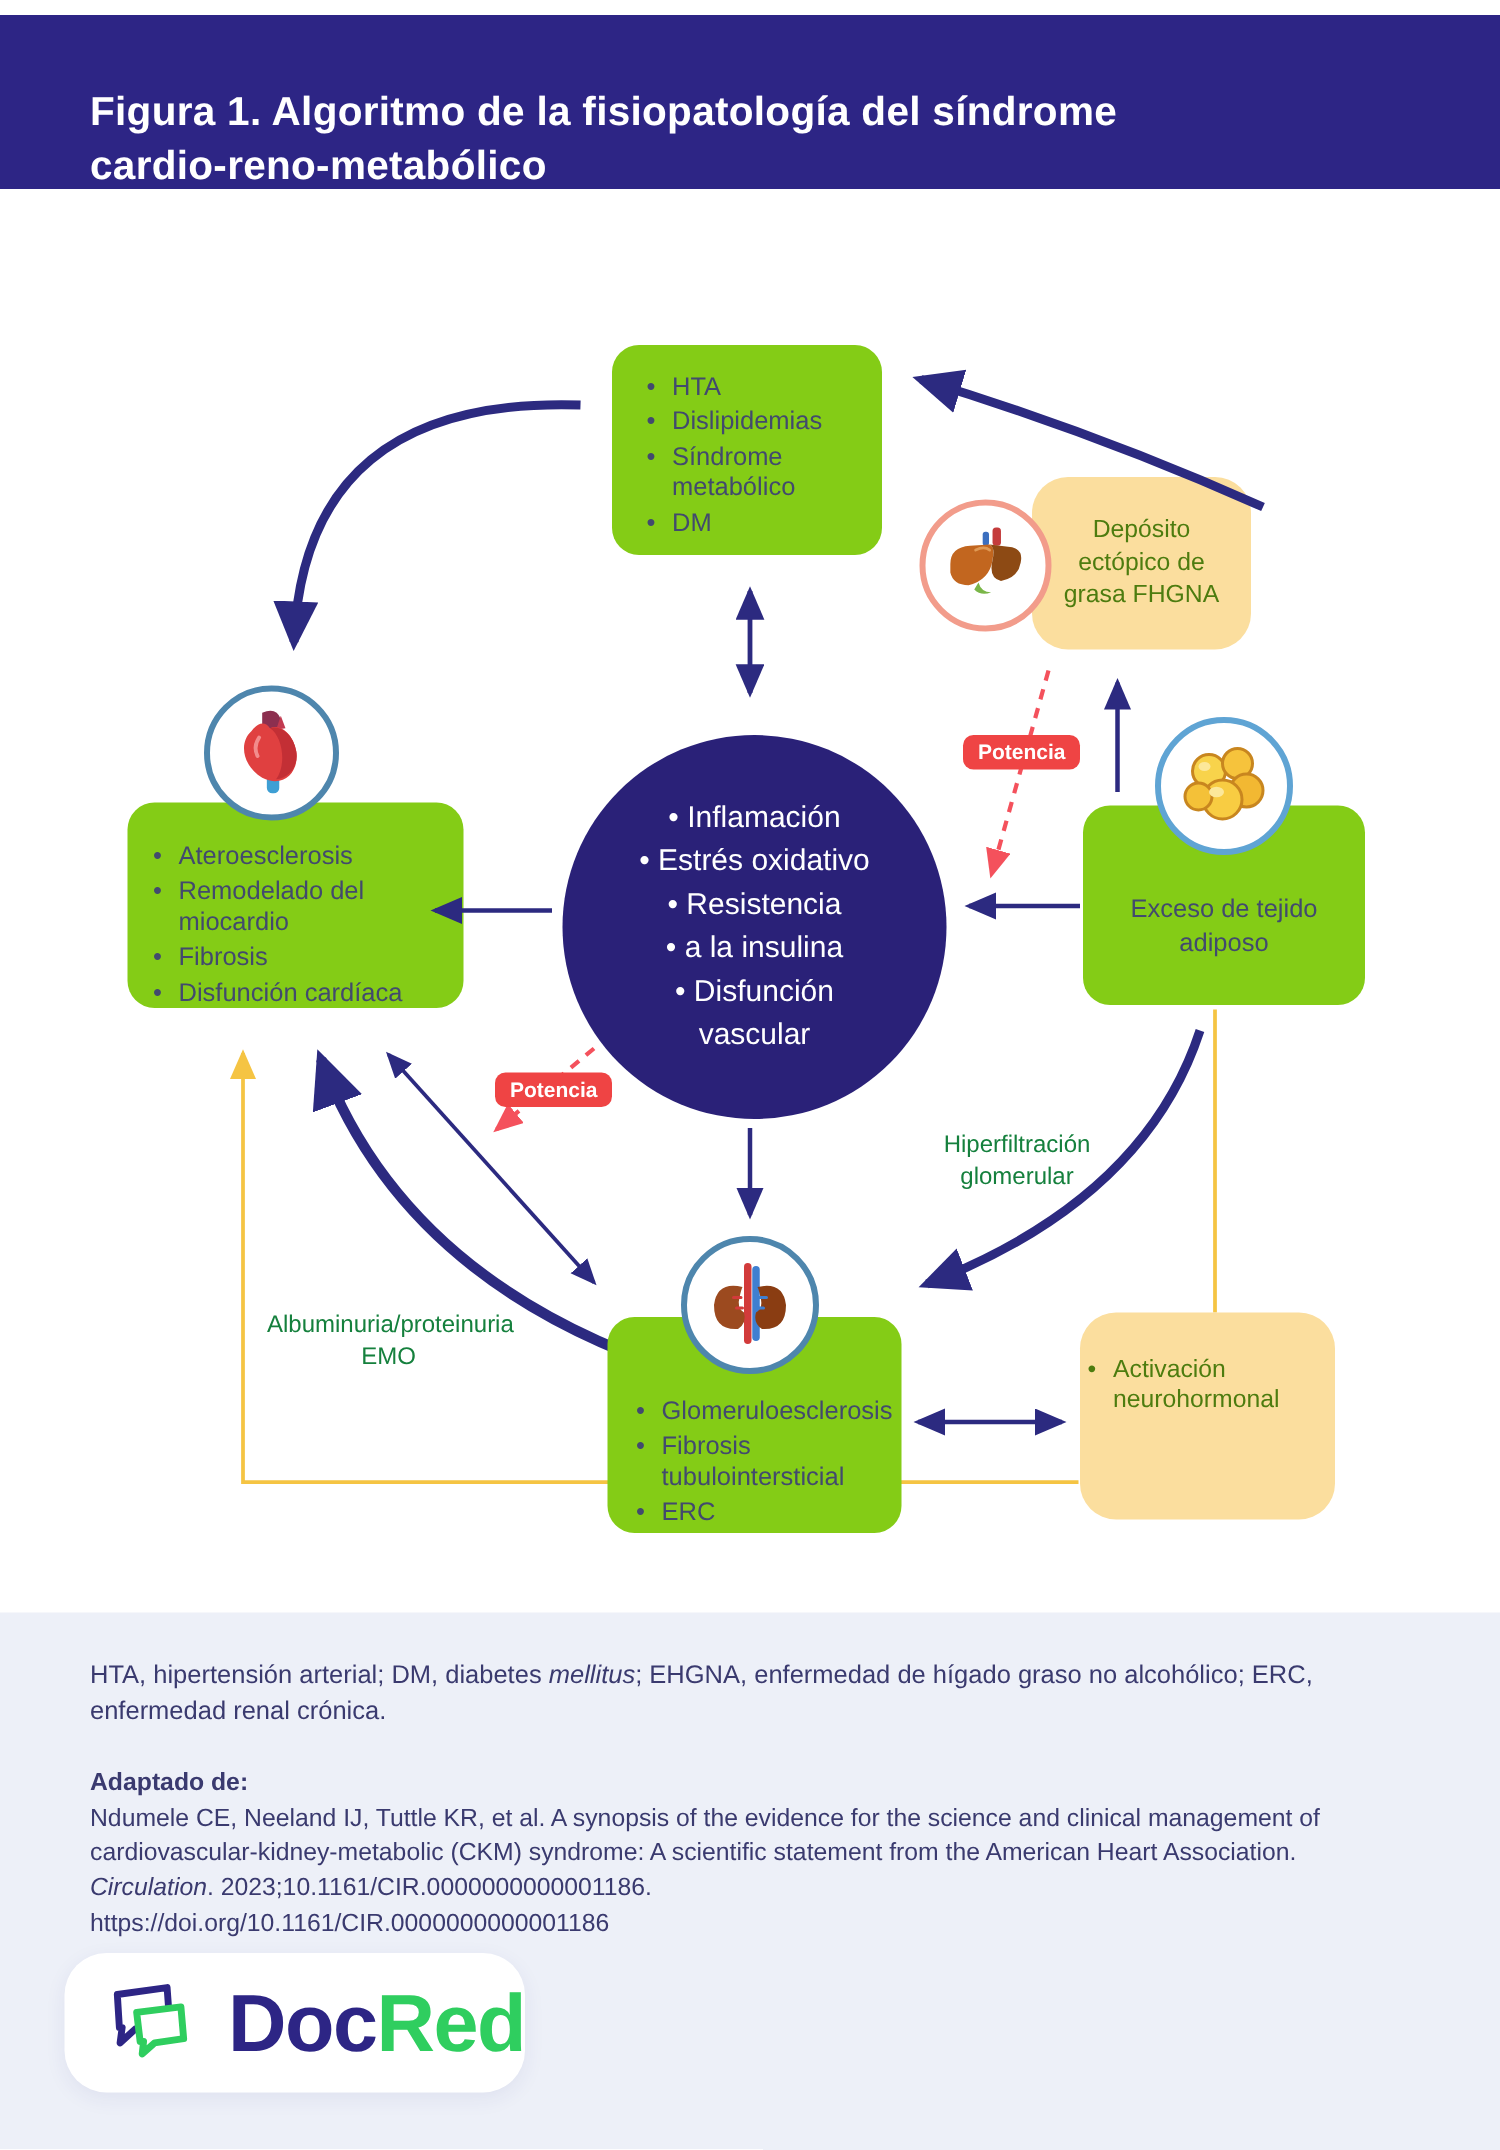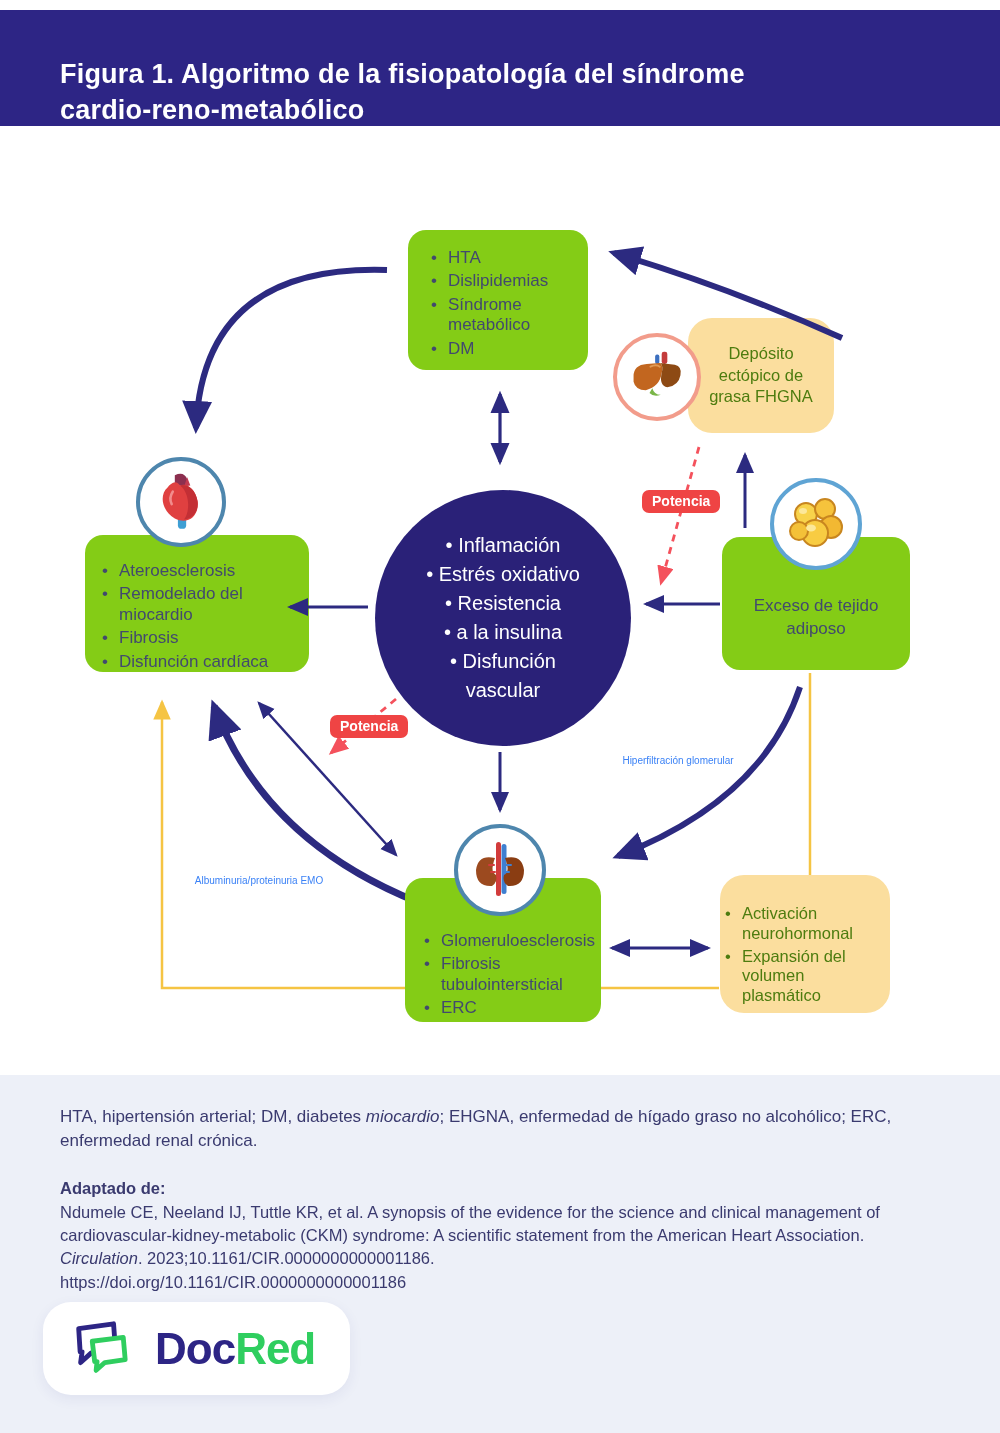--- a/index.html
+++ b/index.html
@@ -38,35 +38,35 @@
   .icircle{position:absolute;background:#fff;border-radius:50%;z-index:3;display:flex;
            align-items:center;justify-content:center;box-sizing:border-box;}
   .c-heart{left:136px;top:457px;width:90px;height:90px;border:4px solid #4E86AD;}
   .c-liver{left:613px;top:333px;width:88px;height:88px;border:4px solid #F29C8B;}
   .c-adipose{left:770px;top:478px;width:92px;height:92px;border:4px solid #5FA4D4;}
   .c-kidney{left:454px;top:824px;width:92px;height:92px;border:4px solid #4E86AD;}
   
   .pill{position:absolute;background:#ef4444;color:#fff;font-weight:bold;font-size:14px;
         border-radius:7px;padding:3px 10px 4px;z-index:5;}
   .pill-1{left:642px;top:490px;} .pill-2{left:330px;top:715px;}
-  .slabel{position:absolute;color:#3b82f6;font-size:10px;text-align:center;line-height:1.3;z-index:5;}
+  .slabel{position:absolute;color:#15803d;font-size:16px;text-align:center;line-height:1.3;z-index:5;}
   .l-hiper{left:612px;top:754px;width:132px;}
   .l-albu{left:178px;top:874px;width:162px;}
   
   .footer{position:absolute;left:0;top:1075px;width:100%;height:358px;background:#EDF0F8;z-index:2;}
   .footer p{margin:0 60px;color:#3A3A6F;}
   .abbrev{padding-top:30px;font-size:17px;line-height:1.4;max-width:880px;}
   .adapted{padding-top:26px;font-size:16.5px;font-weight:bold;}
   .refer{padding-top:3px;font-size:16.5px;line-height:1.42;max-width:900px;}
   .doi{font-size:16.5px;line-height:1.42;}
   
   .logo-card{position:absolute;left:43px;top:1302px;width:307px;height:93px;background:#fff;
     border-radius:28px;z-index:3;display:flex;align-items:center;padding-left:26px;box-sizing:border-box;
     box-shadow:0 4px 14px rgba(45,37,131,.07);}
-  .logo-text{font-size:44px;font-weight:bold;letter-spacing:-1px;margin-left:24px;}
+  .logo-text{font-size:54px;font-weight:bold;letter-spacing:-1px;margin-left:24px;}
   .logo-doc{color:#2D2585;} .logo-red{color:#2FCE5F;}
 </style>
 </head>
 <body>
 
 <div class="page">
 
   <div class="header">
     <h1>Figura 1. Algoritmo de la fisiopatología del síndrome cardio-reno-metabólico</h1>
   </div>
@@ -115,21 +115,20 @@
     <ul class="blt">
         <li>Glomeruloesclerosis</li>
         <li>Fibrosis tubulointersticial</li>
         <li>ERC</li>
       </ul>
   </div>
 
   <div class="ybox neuro-box">
     <ul class="blt">
         <li>Activación neurohormonal</li>
-        <li>Expansión del volumen plasmático</li>
       </ul>
   </div>
 
   <div class="center-circle">
     <ul>
         <li>Inflamación</li>
         <li>Estrés oxidativo</li>
         <li>Resistencia</li>
         <li>a la insulina</li>
         <li>Disfunción</li>
@@ -207,21 +206,21 @@
     <path d="M699,447 L661,583" stroke="#F4515C" stroke-width="2.8" fill="none" stroke-dasharray="7 6" marker-end="url(#mr)"></path>
     <path d="M396,699 L331,753" stroke="#F4515C" stroke-width="2.8" fill="none" stroke-dasharray="7 6" marker-end="url(#mr)"></path>
   </svg>
 
   <div class="pill pill-1">Potencia</div>
   <div class="pill pill-2">Potencia</div>
   <div class="slabel l-hiper">Hiperfiltración glomerular</div>
   <div class="slabel l-albu">Albuminuria/proteinuria EMO</div>
 
   <div class="footer">
-    <p class="abbrev"><span>HTA, hipertensión arterial; DM, diabetes </span><i>miocardio</i><span>; EHGNA, enfermedad de hígado graso no alcohólico; ERC, enfermedad renal crónica.</span></p>
+    <p class="abbrev"><span>HTA, hipertensión arterial; DM, diabetes </span><i>mellitus</i><span>; EHGNA, enfermedad de hígado graso no alcohólico; ERC, enfermedad renal crónica.</span></p>
     <p class="adapted">Adaptado de:</p>
     <p class="refer"><span>Ndumele CE, Neeland IJ, Tuttle KR, et al. A synopsis of the evidence for the science and clinical management of cardiovascular-kidney-metabolic (CKM) syndrome: A scientific statement from the American Heart Association. </span><i>Circulation</i><span>. 2023;10.1161/CIR.0000000000001186.</span></p>
     <p class="doi">https://doi.org/10.1161/CIR.0000000000001186</p>
   </div>
 
   <div class="logo-card">
     <svg width="62" height="62" viewBox="0 0 64 64">
       <path d="M10 11 L46 6 L48 33 L23 36 L12 46 L13.5 35 L11.5 35 Z" fill="none" stroke="#2D2585" stroke-width="5" stroke-linejoin="round"></path>
       <path d="M24 24 L56 20 L58 43 L37 46 L28 54 L29 45 L26.5 45 Z" fill="#fff" stroke="#2FCE5F" stroke-width="5" stroke-linejoin="round"></path>
     </svg>

